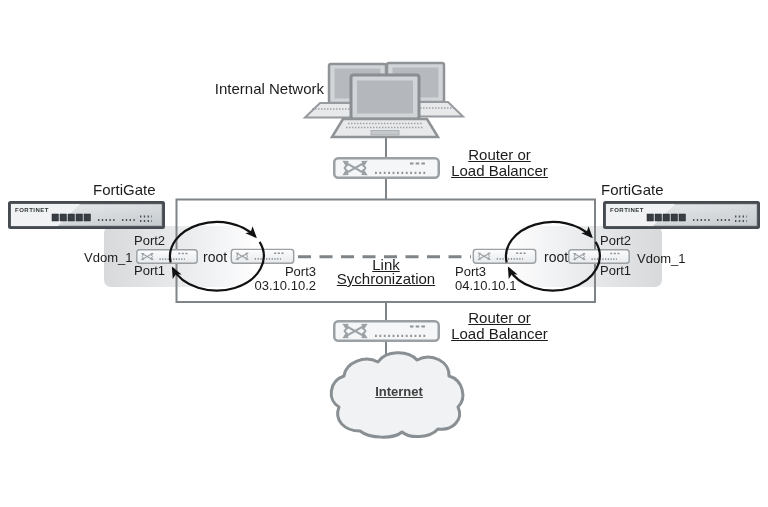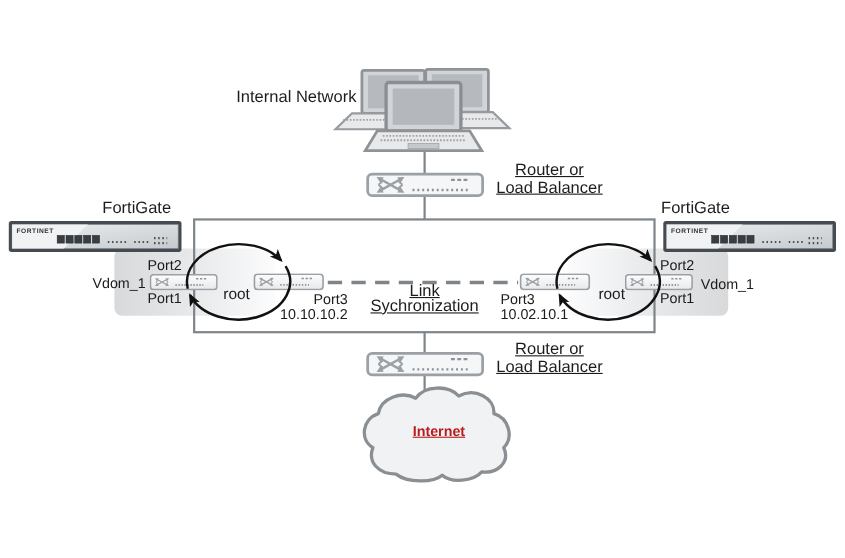--- a/index.html
+++ b/index.html
@@ -4,27 +4,27 @@
 <style>
   html,body{margin:0;padding:0;background:#fff;}
   .canvas{
     position:relative;width:768px;height:507px;background:#ffffff;overflow:hidden;
     font-family:"Liberation Sans","DejaVu Sans",sans-serif;color:#1c1c1c;padding-left:39px;
   }
   .canvas svg.layer{position:absolute;left:0;top:0;}
   .lbl{position:absolute;white-space:nowrap;line-height:1.05;}
   .f15{font-size:15px;}
   .f13{font-size:13px;}
-  .f14{font-size:14px;margin-top:10px;}
+  .f14{font-size:14px;}
   .center{text-align:center;white-space:normal;text-decoration:underline;}
   .right{text-align:right;white-space:normal;}
   .sync{line-height:13.8px;}
   .two{line-height:15.5px;}
   .ipblk{line-height:14px;}
-  .internet{font-weight:bold;color:#b91c1c;}
+  .internet{font-weight:bold;color:#404040;}
   svg text{font-family:"Liberation Sans","DejaVu Sans",sans-serif;}
 </style>
 </head>
 <body>
 
 <div class="canvas">
 
   <svg class="layer" width="768" height="507" viewBox="0 0 768 507" xmlns="http://www.w3.org/2000/svg">
     <defs>
       <marker id="arr" markerUnits="userSpaceOnUse" markerWidth="13" markerHeight="11" refX="10" refY="5.5" orient="auto">
@@ -172,26 +172,26 @@
 
   <div class="lbl f15" style="left:93px;top:182px;">FortiGate</div>
   <div class="lbl f15" style="left:601px;top:182px;">FortiGate</div>
 
   <div class="lbl f13" style="left:84px;top:251px;">Vdom_1</div>
   <div class="lbl f13" style="left:134px;top:234px;">Port2</div>
   <div class="lbl f13" style="left:134px;top:264px;">Port1</div>
   <div class="lbl f14" style="left:203px;top:250px;">root</div>
   <div class="lbl f13 right ipblk" style="left:236px;top:265px;width:80px;">
     <div>Port3</div>
-    <div>10.10.10.2</div>
+    <div>03.10.10.2</div>
   </div>
 
   <div class="lbl f13 ipblk" style="left:455px;top:265px;width:80px;">
     <div>Port3</div>
-    <div>10.02.10.1</div>
+    <div>04.10.10.1</div>
   </div>
   <div class="lbl f14" style="left:544px;top:250px;">root</div>
   <div class="lbl f13" style="left:600px;top:234px;">Port2</div>
   <div class="lbl f13" style="left:600px;top:264px;">Port1</div>
   <div class="lbl f13" style="left:637px;top:252px;">Vdom_1</div>
 
   <div class="lbl f15 center sync" style="left:303px;top:217px;width:166px;">
   </div>
   <div class="lbl f15 center sync" style="left:303px;top:258px;width:166px;">
     <div>Link</div>

